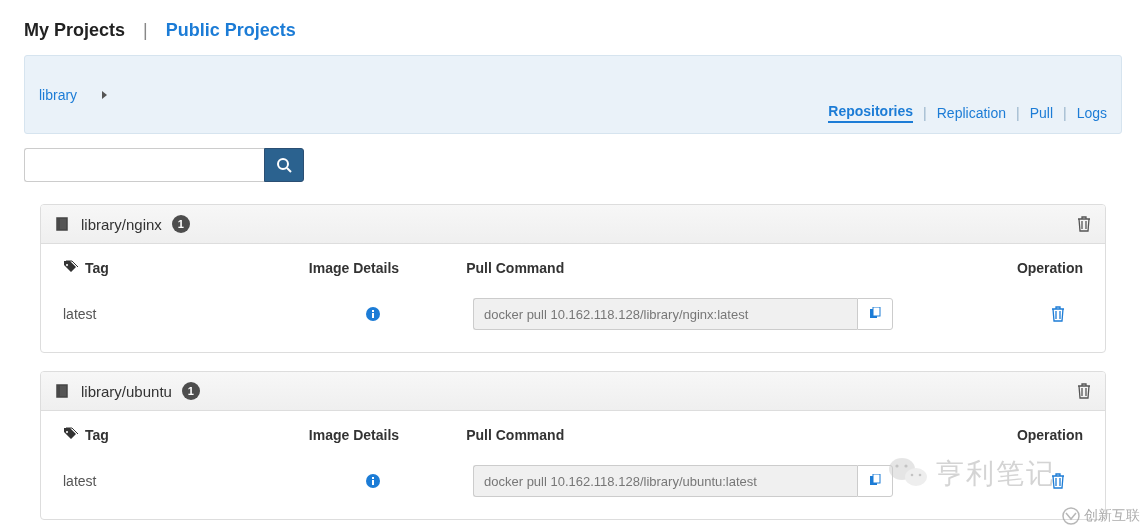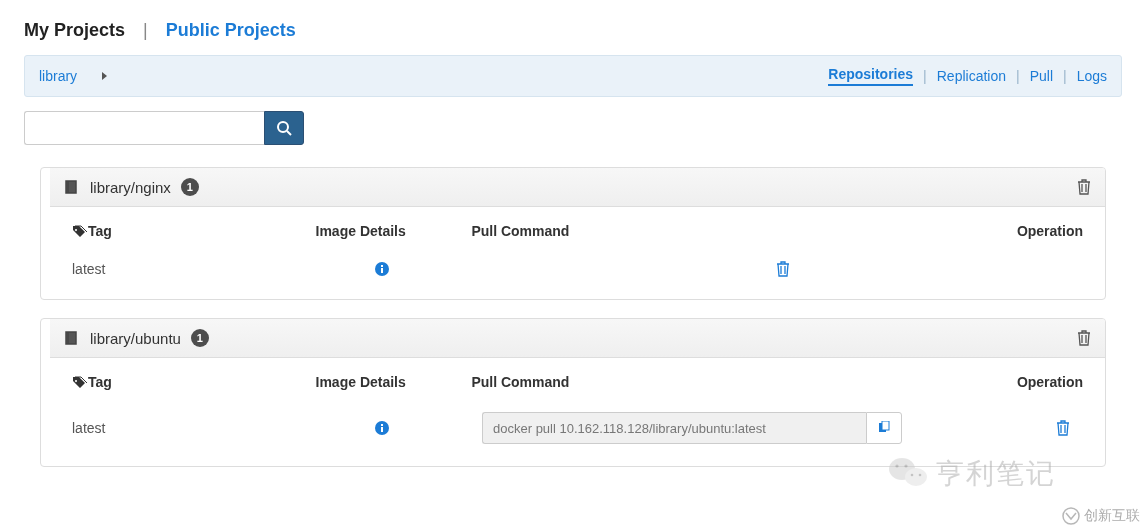--- a/index.html
+++ b/index.html
@@ -26,58 +26,58 @@
     border: 1px solid #d6e4ef;
     border-radius: 3px;
     padding: 10px 14px;
     display: flex;
     align-items: center;
     justify-content: space-between;
     margin-bottom: 14px;
   }
   .crumb { display: flex; align-items: center; gap: 24px; color: #1c7cd6; font-size: 14px; }
   .crumb .chev { color: #666; }
-  .subnav { display: flex; align-items: center; gap: 10px; font-size: 14px; }
+  .subnav { display: flex; align-items: center; gap: 10px; font-size: 14px; margin-top: 37px; }
   .subnav .navsep { color: #9bb6cb; }
   .subnav a { color: #1c7cd6; cursor: pointer; }
   .subnav a.current { color: #1c7cd6; font-weight: 700; border-bottom: 2px solid #1c7cd6; padding-bottom: 2px; }
 
   
   .searchbar { display: flex; margin-bottom: 22px; }
   .searchbar input {
     width: 240px; height: 34px; border: 1px solid #ccc; border-right: none;
     border-radius: 3px 0 0 3px; padding: 0 10px; font-size: 14px; outline: none;
   }
   .searchbar button {
     width: 40px; height: 34px; border: 1px solid #2b4f73; background: #2b628f;
     border-radius: 0 3px 3px 0; cursor: pointer; display:flex; align-items:center; justify-content:center;
   }
 
   
   .panel {
-    border: 1px solid #ddd; border-radius: 4px; margin: 8px 16px 18px 16px; overflow: hidden; padding-left: 9px;
+    border: 1px solid #ddd; border-radius: 4px; margin: 8px 16px 18px 16px; overflow: hidden;
   }
   .panel-header {
     background: linear-gradient(#f7f7f7, #efefef);
     border-bottom: 1px solid #ddd;
     padding: 10px 14px;
     display: flex; align-items: center; justify-content: space-between;
   }
   .panel-title { display: flex; align-items: center; gap: 10px; font-size: 15px; color: #333; }
   .badge {
     display: inline-flex; align-items:center; justify-content:center;
     min-width: 18px; height: 18px; padding: 0 5px; border-radius: 9px;
     background: #4d4d4d; color: #fff; font-size: 11px; font-weight:700;
   }
   .trash { cursor: pointer; color: #555; }
 
   .panel-body { padding: 16px 22px 22px 22px; }
   .cols-header { display: flex; font-weight: 700; color: #333; margin-bottom: 22px; }
   .row { display: flex; align-items: center; color: #555; }
-  .col-tag { width: 250px; display:flex; align-items:flex-end; }
+  .col-tag { width: 250px; display:flex; align-items:flex-start; gap:6px;}
   .col-details { width: 160px; display:flex; align-items:center;}
   .col-pull { width: 560px; }
   .col-op { flex: 1; display:flex; align-items:center; font-weight:700;}
   .row .col-op { font-weight:400; justify-content:center; }
   .row .col-details { justify-content:center; padding-right:40px;}
 
   .info-icon { color:#1c7cd6; cursor:pointer; }
 
   .pullgroup { display:flex; width: 420px; }
   .pullgroup input {
@@ -192,20 +192,33 @@
         <div class="col-details">
           <span class="info-icon">
             <span>
               <svg width="14" height="14" viewBox="0 0 14 14">
                   <circle cx="7" cy="7" r="7" fill="#1c7cd6"></circle>
                   <rect x="6" y="6" width="2" height="5" fill="#fff"></rect>
                   <rect x="6" y="3" width="2" height="2" fill="#fff"></rect>
                 </svg>
             </span>
           </span>
+        </div>
+        <div class="col-pull">
+          <div class="pullgroup">
+            <input readonly="" value="docker pull 10.162.118.128/library/nginx:latest" style="">
+            <button>
+              <span>
+                <svg width="14" height="14" viewBox="0 0 14 14">
+                    <rect x="2" y="2" width="7" height="9" fill="#1c7cd6"></rect>
+                    <rect x="5" y="0" width="7" height="9" fill="#fff" stroke="#1c7cd6"></rect>
+                  </svg>
+              </span>
+            </button>
+          </div>
         </div>
         <div class="col-op">
           <span class="op-trash">
             <span>
               <svg width="14" height="16" viewBox="0 0 14 16">
                   <path d="M1 3 h12 M5 3 V1 h4 v2 M2 3 l1 12 h8 l1 -12 M5 5 v8 M9 5 v8" stroke="#1c7cd6" stroke-width="1.3" fill="none"></path>
                 </svg>
             </span>
           </span>
         </div>

